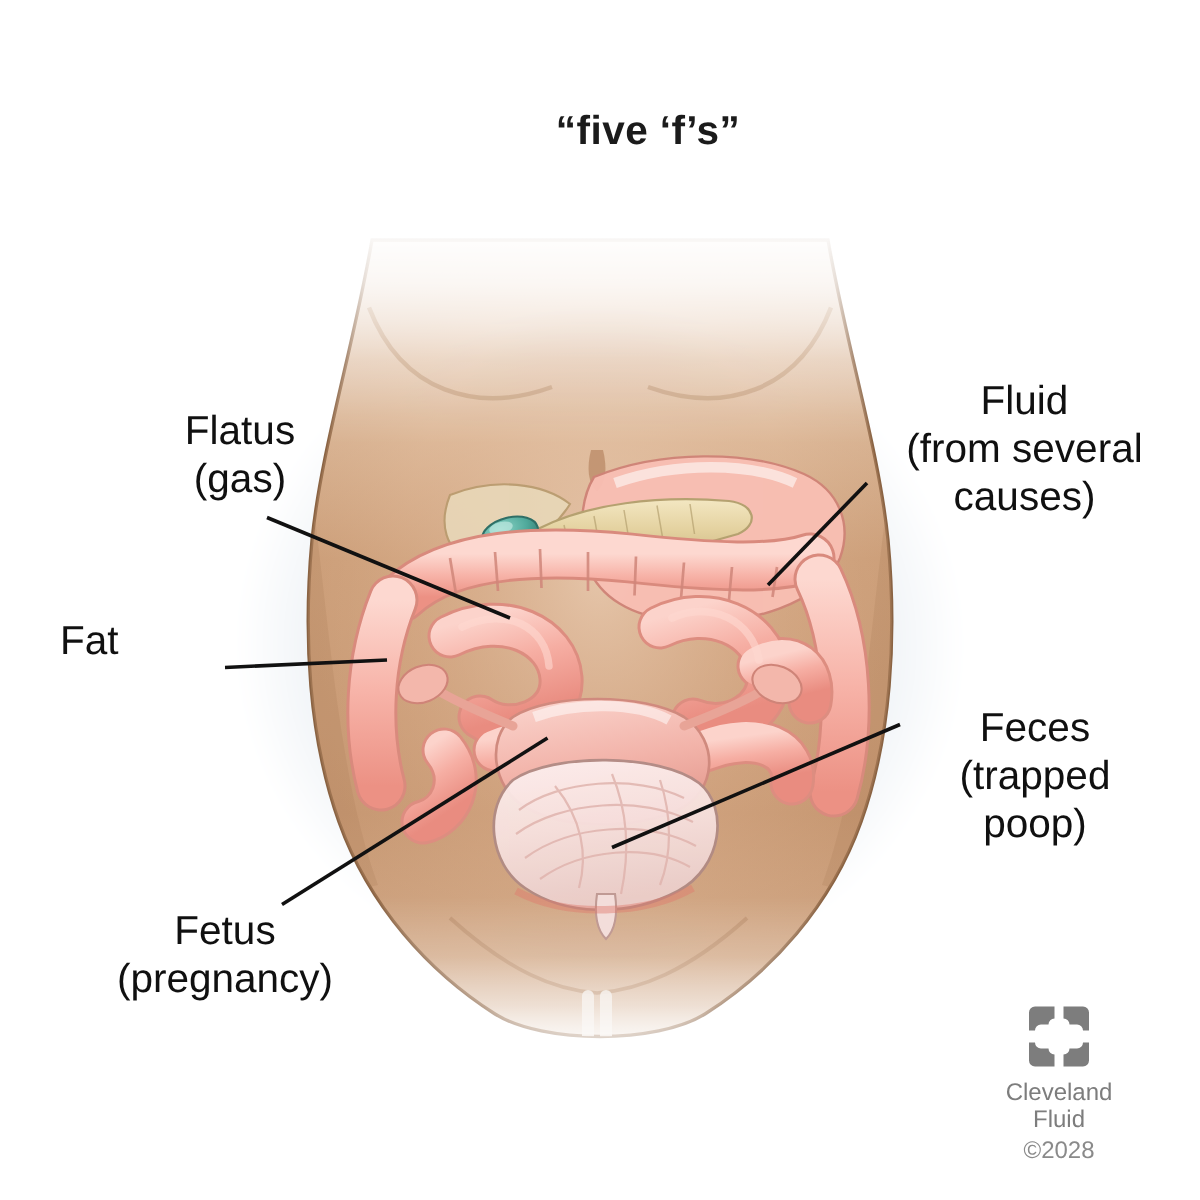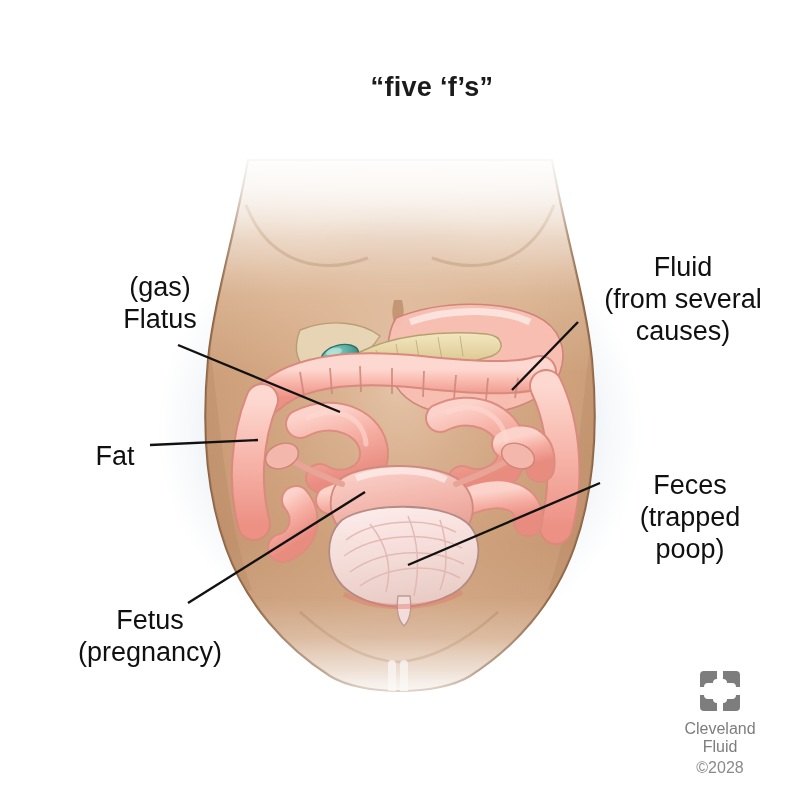--- a/index.html
+++ b/index.html
@@ -58,37 +58,37 @@
     font-size: 27px;
     color: #101010;
     line-height: 1.18;
     white-space: nowrap;
   }
   .label .ln { display: block; }
   .label.lbl-left  { text-align: center; }
   .label.lbl-right { text-align: center; }
 
   #label-flatus { left: 55px;  top: 272px; width: 210px; }
-  #label-fat    { left: 40px;  top: 441px; width: 150px; text-align: center; }
+  #label-fat    { left: 40px;  top: 412px; width: 150px; text-align: left; }
   #label-fetus  { left: 35px;  top: 605px; width: 230px; }
   #label-fluid  { left: 568px; top: 252px; width: 230px; }
   #label-feces  { left: 590px; top: 470px; width: 200px; }
 
   
   .leaders {
     position: absolute;
     left: 0; top: 0;
     width: 800px; height: 800px;
     pointer-events: none;
   }
 
   
   .logo {
     position: absolute;
-    left: 660px;
+    left: 646px;
     top: 668px;
     width: 120px;
     text-align: center;
   }
   .logo-mark {
     width: 46px;
     height: 46px;
     margin: 0 auto 6px auto;
     position: relative;
   }
@@ -318,22 +318,22 @@
 
   <svg class="leaders">
     <line x1="178" y1="345" x2="340" y2="412" stroke="#111111" stroke-width="2.4"></line>
     <line x1="150" y1="445" x2="258" y2="440" stroke="#111111" stroke-width="2.4"></line>
     <line x1="188" y1="603" x2="365" y2="492" stroke="#111111" stroke-width="2.4"></line>
     <line x1="578" y1="322" x2="512" y2="390" stroke="#111111" stroke-width="2.4"></line>
     <line x1="600" y1="483" x2="408" y2="565" stroke="#111111" stroke-width="2.4"></line>
   </svg>
 
   <div class="label lbl-left" id="label-flatus">
+    <span class="ln">Flatus</span>
     <span class="ln">(gas)</span>
-    <span class="ln">Flatus</span>
   </div>
 
   <div class="label" id="label-fat">
     <span class="ln">Fat</span>
   </div>
 
   <div class="label lbl-right" id="label-fluid">
     <span class="ln">Fluid</span>
     <span class="ln">(from several</span>
     <span class="ln">causes)</span>

